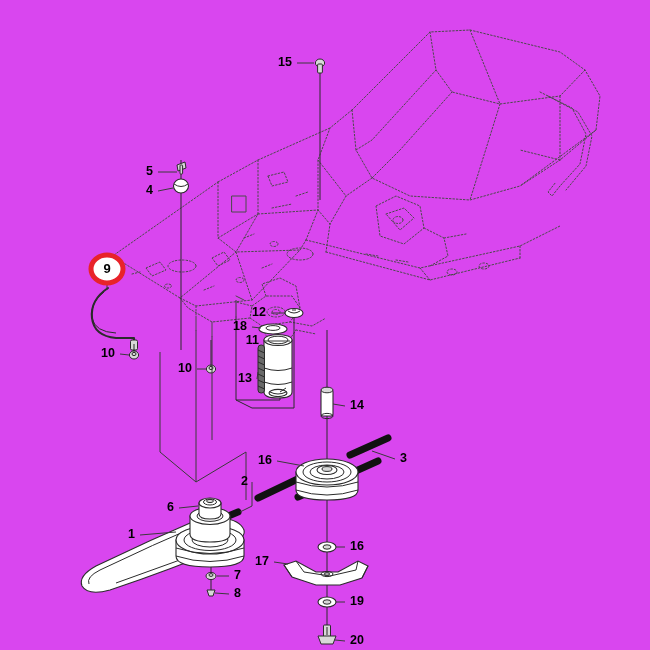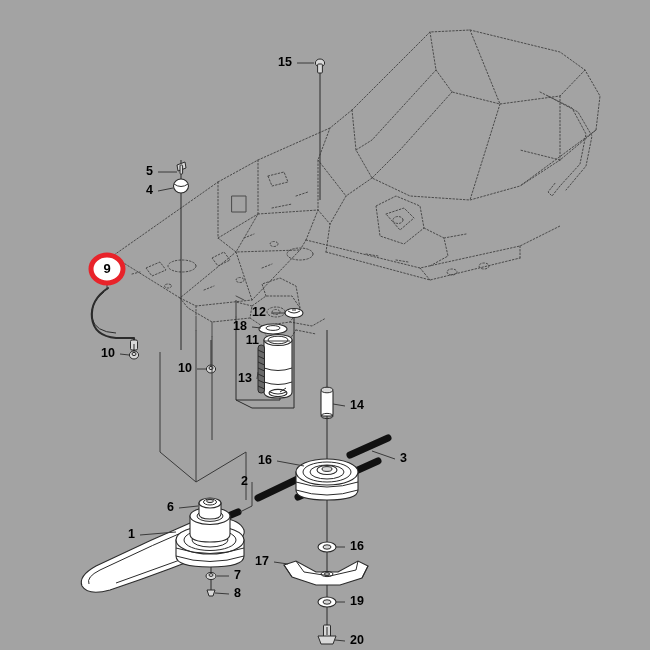--- a/index.html
+++ b/index.html
@@ -7,21 +7,21 @@
     padding: 0;
     background: #ffffff;
   }
   body {
     font-family: "Liberation Sans", sans-serif;
   }
   #diagram-root {
     position: relative;
     width: 650px;
     height: 650px;
-    background: #a3a3a3;
+    background: #d946ef;
     overflow: hidden;
   }
   #diagram-svg {
     position: absolute;
     left: 0;
     top: 0;
     width: 650px;
     height: 650px;
   }
   .callout-label {

